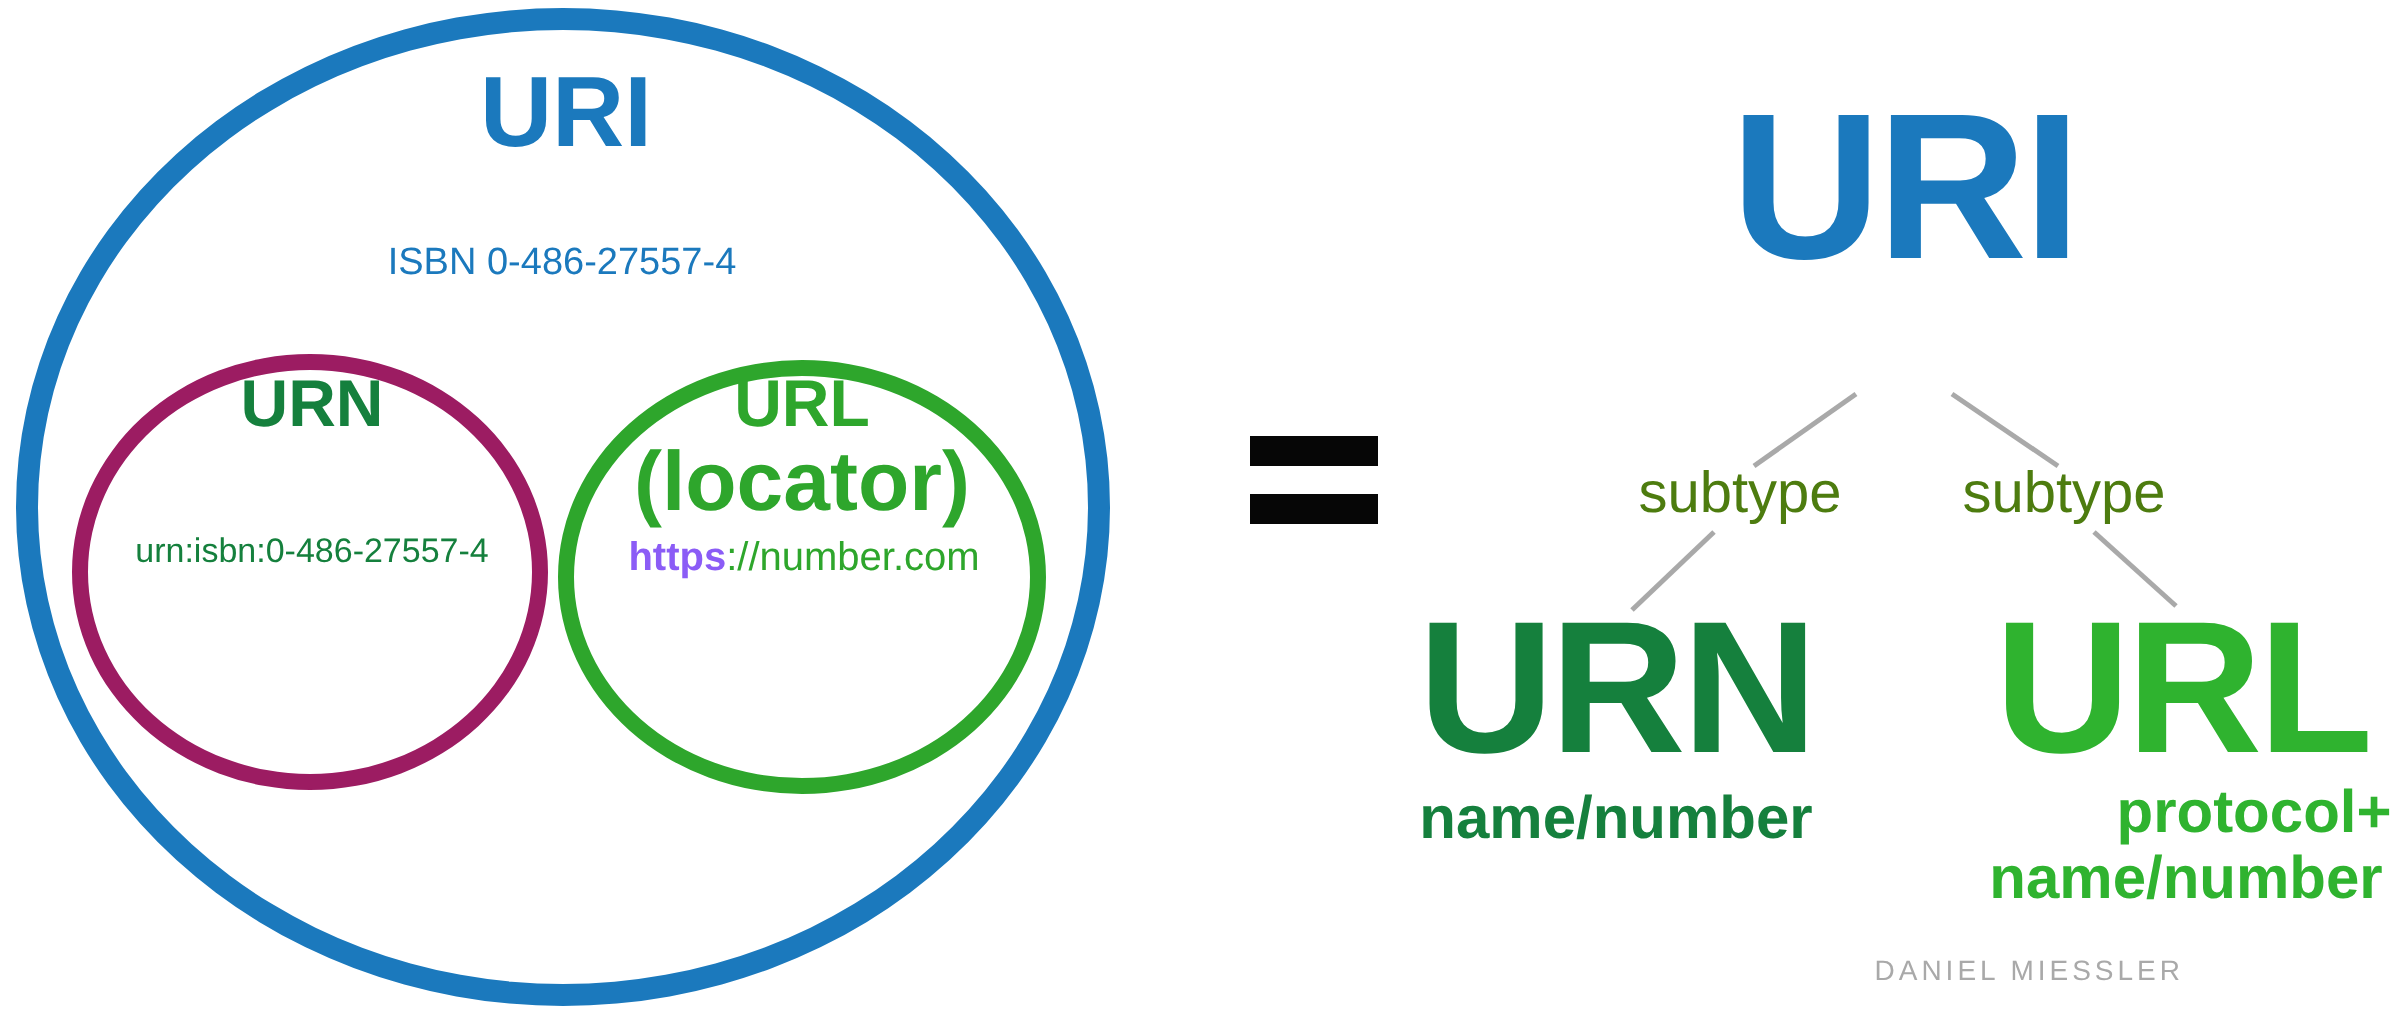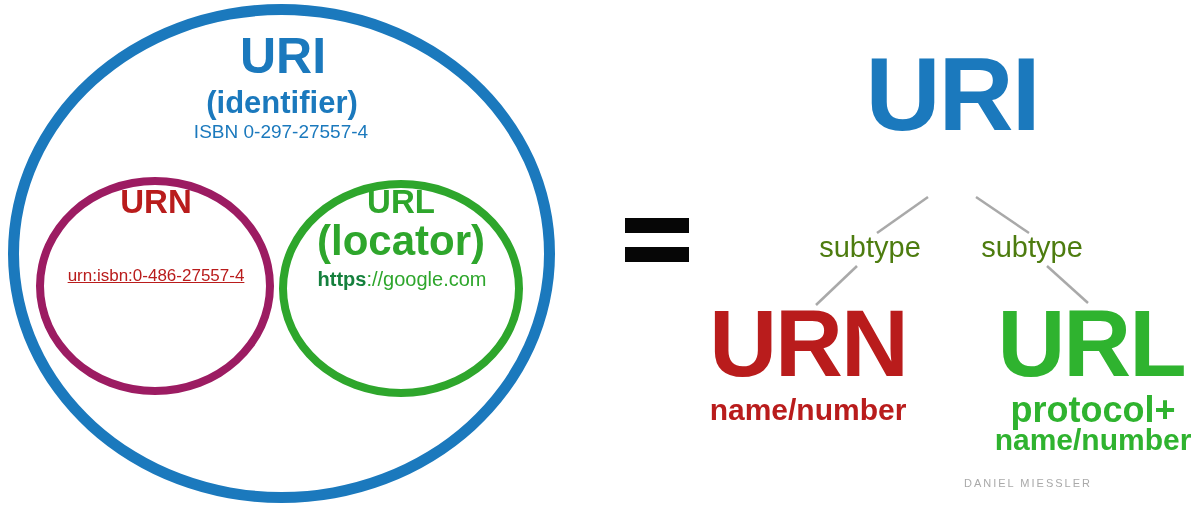--- a/index.html
+++ b/index.html
@@ -38,37 +38,37 @@
   }
   .t {
     position: absolute;
     transform: translateX(-50%);
     white-space: nowrap;
     text-align: center;
     line-height: 1;
   }
   .bold { font-weight: bold; }
   .blue    { color: #1b79bd; }
-  .maroon  { color: #b91c1c; }
+  .maroon  { color: #15803d; }
   .green   { color: #2ea62c; }
   .green-bright { color: #2fb32f; }
   .gray    { color: #4d7c0f; }
 
   .venn-uri-title    { left: 283px; top: 31px;  font-size: 50px; }
   .venn-uri-subtitle { left: 282px; top: 87px;  font-size: 31px; }
   .venn-uri-example  { left: 281px; top: 122px; font-size: 19px; }
 
   .venn-urn-title    { left: 156px; top: 185px; font-size: 33px; }
   .venn-urn-subtitle { left: 156px; top: 220px; font-size: 33px; }
-  .venn-urn-example  { left: 156px; top: 267px; font-size: 17px; text-decoration: underline; }
+  .venn-urn-example  { left: 156px; top: 267px; font-size: 17px; }
 
   .venn-url-title    { left: 401px; top: 185px; font-size: 33px; }
   .venn-url-subtitle { left: 401px; top: 220px; font-size: 42px; }
   .venn-url-example  { left: 402px; top: 269px; font-size: 20px; }
-  .venn-url-example .scheme { font-weight: bold; color: #15803d; }
+  .venn-url-example .scheme { font-weight: bold; color: #8b5cf6; }
 
   
   .equals-bar {
     position: absolute;
     left: 625px;
     width: 64px;
     height: 15px;
     background: #060606;
   }
   .equals-bar.top    { top: 218px; }
@@ -81,55 +81,54 @@
     width: 1200px; height: 510px;
     pointer-events: none;
   }
   .tree-uri-title      { left: 952px;  top: 42px;  font-size: 104px; letter-spacing: -2px; }
   .tree-uri-caption    { left: 952px;  top: 159px; font-size: 33px; }
   .tree-subtype-left   { left: 870px;  top: 233px; font-size: 29px; font-weight: normal; }
   .tree-subtype-right  { left: 1032px; top: 233px; font-size: 29px; font-weight: normal; }
   .tree-urn-title      { left: 808px;  top: 297px; font-size: 94px; letter-spacing: -2px; }
   .tree-urn-caption    { left: 808px;  top: 395px; font-size: 30px; }
   .tree-url-title      { left: 1091px; top: 297px; font-size: 94px; letter-spacing: -2px; }
-  .tree-url-caption1   { left: 1093px; top: 392px; font-size: 36px; }
+  .tree-url-caption1   { left: 1127px; top: 392px; font-size: 30px; }
   .tree-url-caption2   { left: 1093px; top: 425px; font-size: 30px; }
 
   
   .credit {
     position: absolute;
     right: 12px;
     top: 477px;
-    font-size: 11px;
+    font-size: 14px;
     letter-spacing: 2px;
     color: #a9a9a9;
     font-weight: normal;
     white-space: nowrap;
   }
 </style>
 </head>
 <body>
 
 <div class="stage">
 
   <div class="circle circle-uri"></div>
   <div class="circle circle-urn"></div>
   <div class="circle circle-url"></div>
 
   <div class="t bold blue venn-uri-title">URI</div>
-  <div class="t bold blue venn-uri-subtitle">(identifier)</div>
-  <div class="t blue venn-uri-example">ISBN 0-297-27557-4</div>
+  <div class="t blue venn-uri-example">ISBN 0-486-27557-4</div>
 
   <div class="t bold maroon venn-urn-title">URN</div>
   <div class="t maroon venn-urn-example">urn:isbn:0-486-27557-4</div>
 
   <div class="t bold green venn-url-title">URL</div>
   <div class="t bold green venn-url-subtitle">(locator)</div>
   <div class="t green venn-url-example">
-    <span class="scheme">https</span><span>://google.com</span>
+    <span class="scheme">https</span><span>://number.com</span>
   </div>
 
   <div role="img" aria-label="=">
     <div class="equals-bar top"></div>
     <div class="equals-bar bottom"></div>
   </div>
 
   <svg class="tree-lines" viewBox="0 0 1200 510" xmlns="http://www.w3.org/2000/svg">
     <line x1="928" y1="197" x2="877" y2="233" stroke="#a9a9a9" stroke-width="2.5"></line>
     <line x1="976" y1="197" x2="1029" y2="233" stroke="#a9a9a9" stroke-width="2.5"></line>

